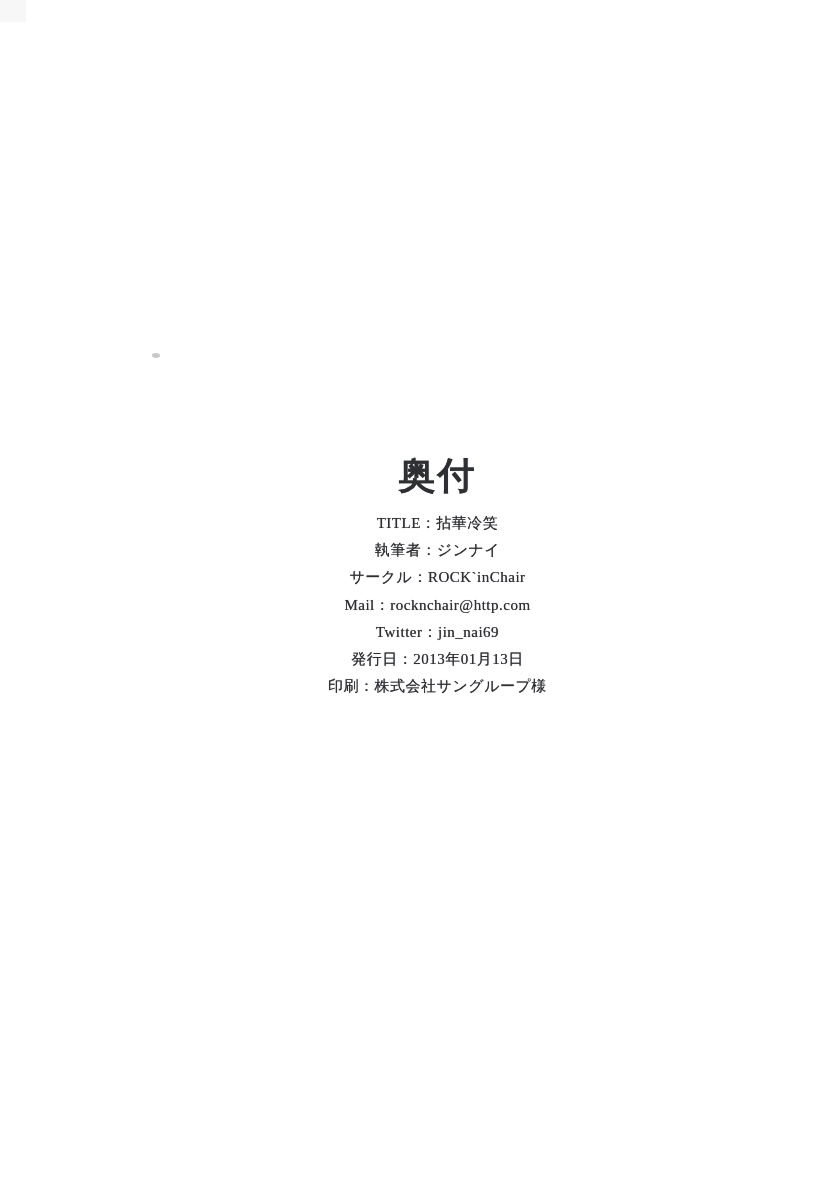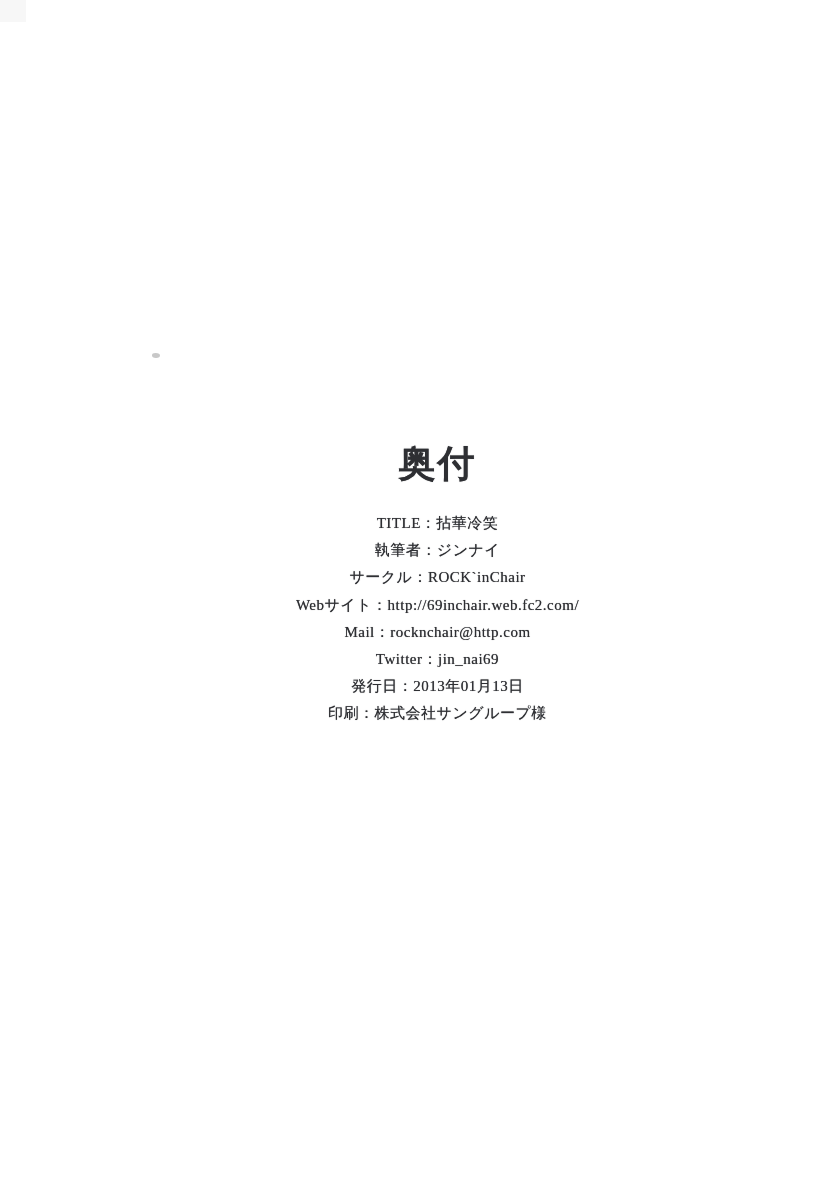--- a/index.html
+++ b/index.html
@@ -39,21 +39,21 @@
   }
   
   .content-axis {
     position: absolute;
     left: 36px;
     right: 0;
     text-align: center;
   }
   .heading {
     top: 444px;
-    margin: 0;
+    margin: 12px;
     font-size: 37px;
     font-weight: bold;
     letter-spacing: 2px;
     line-height: 1.1;
     text-shadow: 0 0 0.7px rgba(46, 47, 51, 0.85);
   }
   .details {
     top: 510px;
   }
   .details .line {
@@ -81,21 +81,20 @@
 
   <div class="corner-shade"></div>
   <div class="speck"></div>
 
   <h1 class="content-axis heading">奥付</h1>
 
   <div class="content-axis details">
     <div class="line">TITLE：拈華冷笑</div>
     <div class="line">執筆者：ジンナイ</div>
     <div class="line">サークル：ROCK`inChair</div>
-    <div class="line">Webサイト：http://69inchair.web.fc2.com/</div>
     <div class="line">Mail：rocknchair@http.com</div>
     <div class="line">Twitter：jin_nai69</div>
     <div class="line">発行日：2013年01月13日</div>
     <div class="line">印刷：株式会社サングループ様</div>
   </div>
 
   <div class="content-axis notices">
   </div>
 
 </div>

